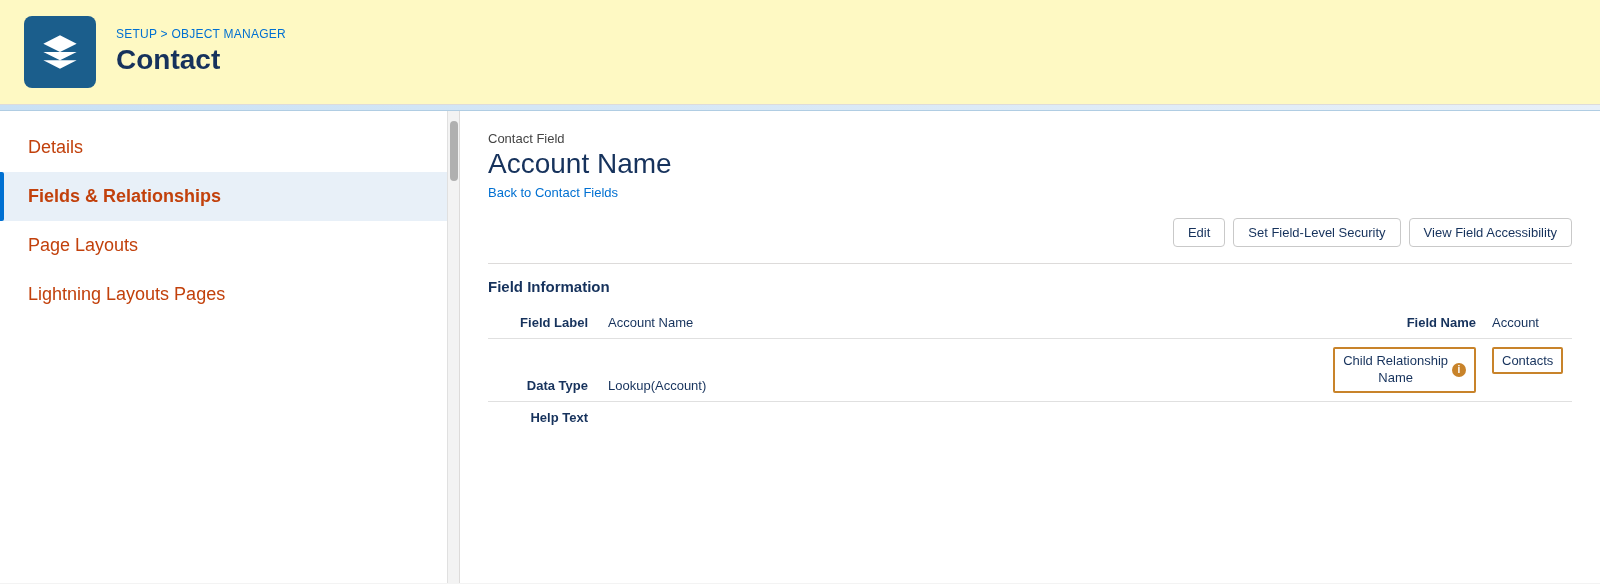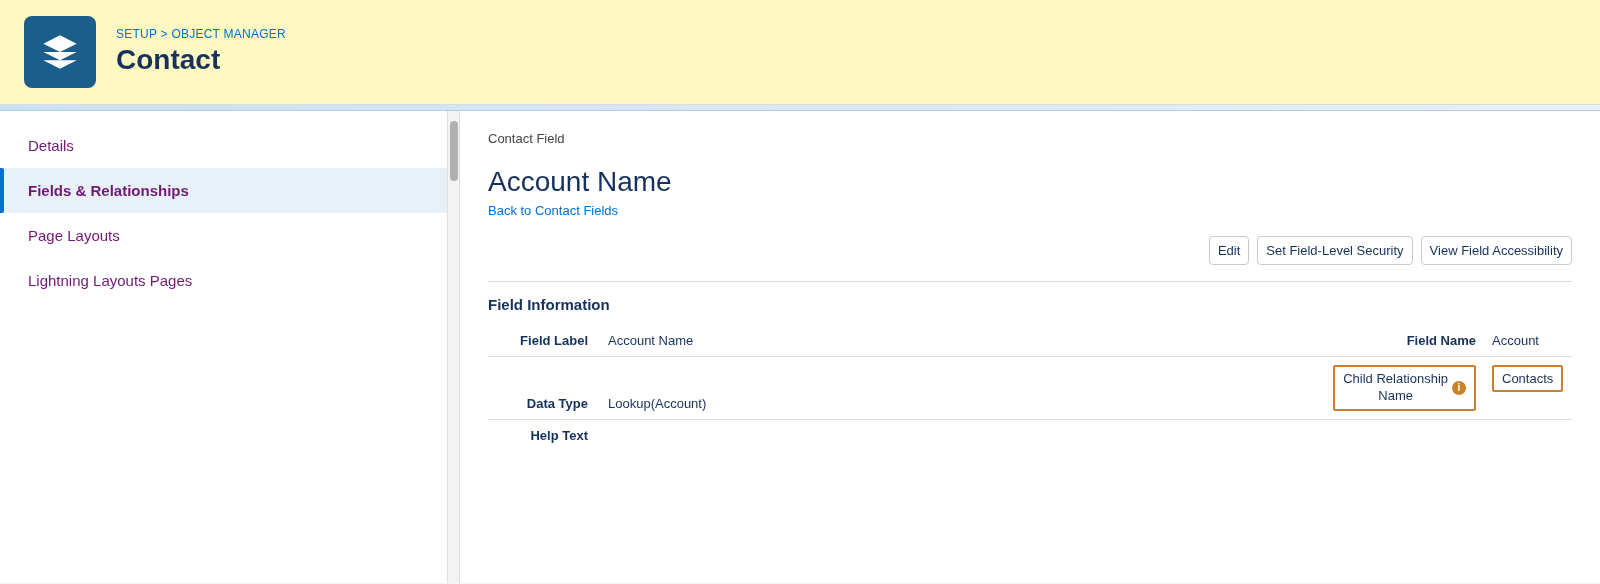--- a/index.html
+++ b/index.html
@@ -89,22 +89,22 @@
       border-radius: 4px;
       margin-top: 8px;
     }
     .sidebar-items {
       padding: 12px 0;
       flex: 1;
     }
     .sidebar-item {
       padding: 14px 20px 14px 28px;
       cursor: pointer;
-      font-size: 15px;
-      color: #701a75;
+      font-size: 18px;
+      color: #c2410c;
       position: relative;
     }
     .sidebar-item.active {
       background: #e8f0f8;
       font-weight: 700;
     }
     .sidebar-item.active::before {
       content: '';
       position: absolute;
       left: 0;
@@ -119,21 +119,21 @@
     .content {
       flex: 1;
       overflow: auto;
       padding: 20px 28px;
       background: white;
     }
     .content-label {
       font-size: 13px;
       color: #444;
       font-weight: 400;
-      margin-bottom: 20px;
+      margin-bottom: 2px;
     }
     .content-title {
       font-size: 28px;
       font-weight: 400;
       color: #16325c;
       margin-bottom: 4px;
     }
     .back-link {
       font-size: 13px;
       color: #0070d2;
@@ -144,21 +144,21 @@
     }
 
     
     .toolbar {
       display: flex;
       justify-content: flex-end;
       gap: 8px;
       margin-bottom: 16px;
     }
     .btn {
-      padding: 6px 8px;
+      padding: 6px 14px;
       border: 1px solid #c9c9c9;
       background: white;
       border-radius: 4px;
       font-size: 13px;
       color: #16325c;
       cursor: pointer;
       font-weight: 400;
     }
 
     

